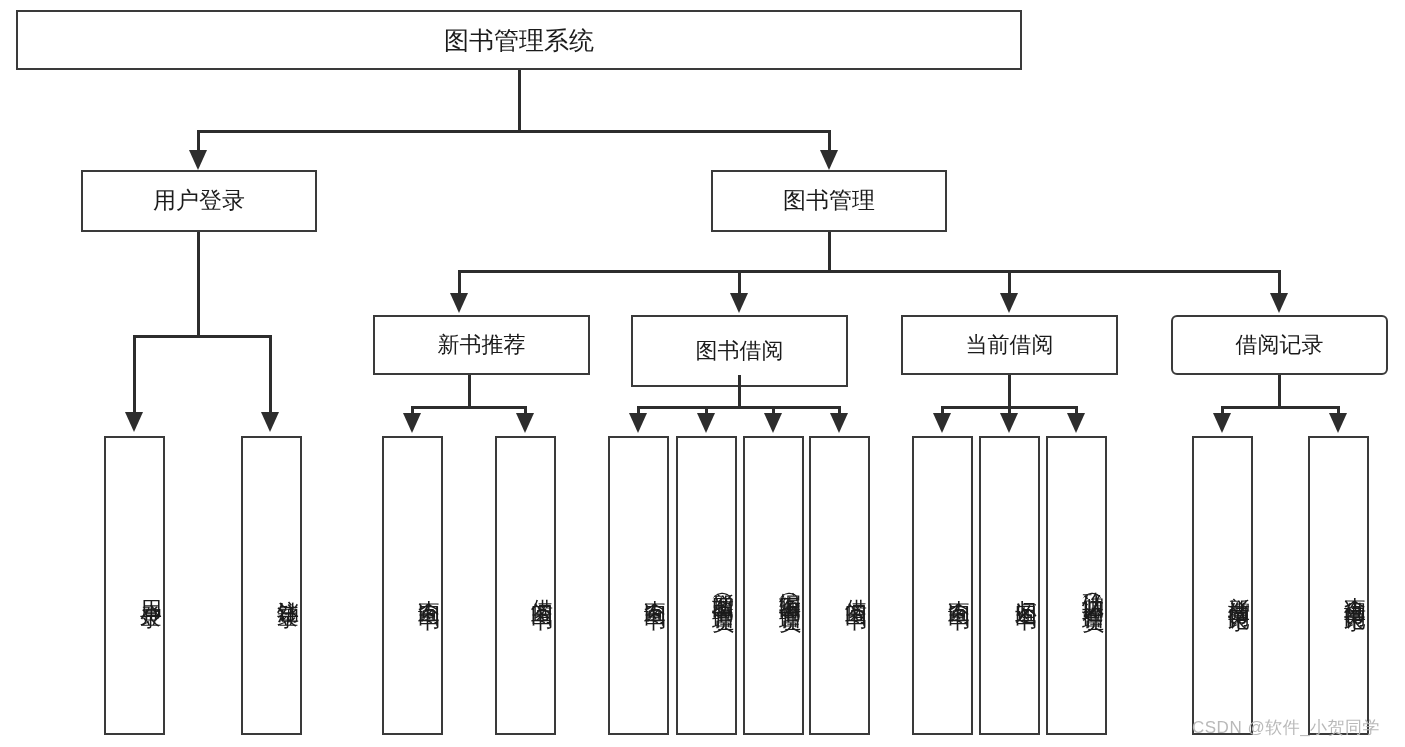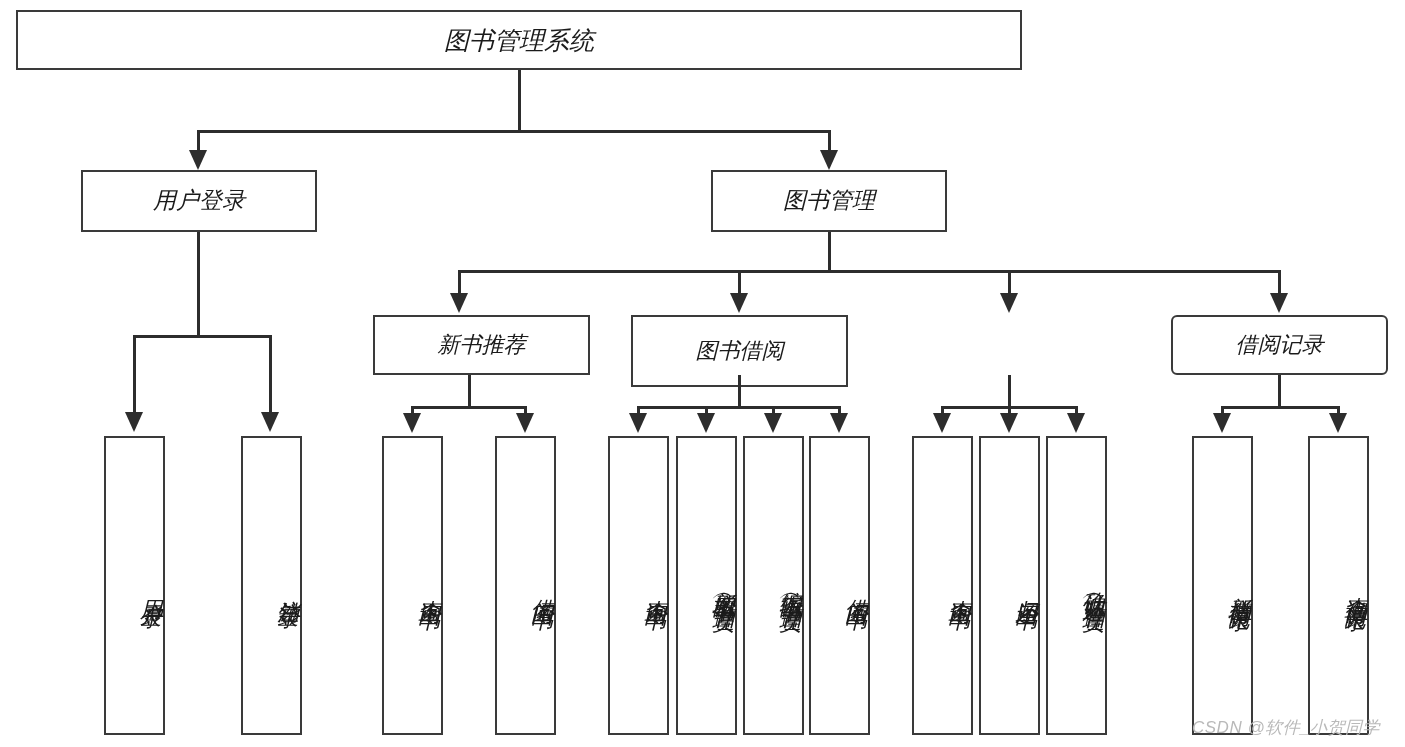--- a/index.html
+++ b/index.html
@@ -9,21 +9,20 @@
   }
   body {
     font-family: "Liberation Sans", "DejaVu Sans", sans-serif;
   }
   #canvas {
     position: relative;
     width: 1405px;
     height: 747px;
     background: #ffffff;
     overflow: hidden;
-    font-style: italic;
   }
   .node {
     position: absolute;
     box-sizing: border-box;
     border: 2.5px solid #3a3a3a;
     background: #ffffff;
     display: flex;
     align-items: center;
     justify-content: center;
     color: #1b1b1b;
@@ -115,20 +114,23 @@
   <div class="arrow" style="left:1000px; top:293px;"></div>
   <div class="edge v" style="left:1278px; top:270px; width:3px; height:28px;"></div>
   <div class="arrow" style="left:1270px; top:293px;"></div>
 
   <div class="node lvl2" style="left:373px; top:315px; width:217px; height:60px;">
     <span>新书推荐</span>
   </div>
   <div class="node lvl2" style="left:631px; top:315px; width:217px; height:72px;">
     <span>图书借阅</span>
   </div>
+  <div class="node lvl2" style="left:901px; top:315px; width:217px; height:60px;">
+    <span>当前借阅</span>
+  </div>
   <div class="node lvl2" style="left:1171px; top:315px; width:217px; height:60px;border-radius:6px;">
     <span>借阅记录</span>
   </div>
 
   <div class="edge v" style="left:468px; top:375px; width:3px; height:33px;"></div>
   <div class="edge h" style="left:411px; top:406px; width:116px; height:3px;"></div>
   <div class="edge v" style="left:411px; top:406px; width:3px; height:12px;"></div>
   <div class="arrow" style="left:403px; top:413px;"></div>
   <div class="edge v" style="left:524px; top:406px; width:3px; height:12px;"></div>
   <div class="arrow" style="left:516px; top:413px;"></div>

